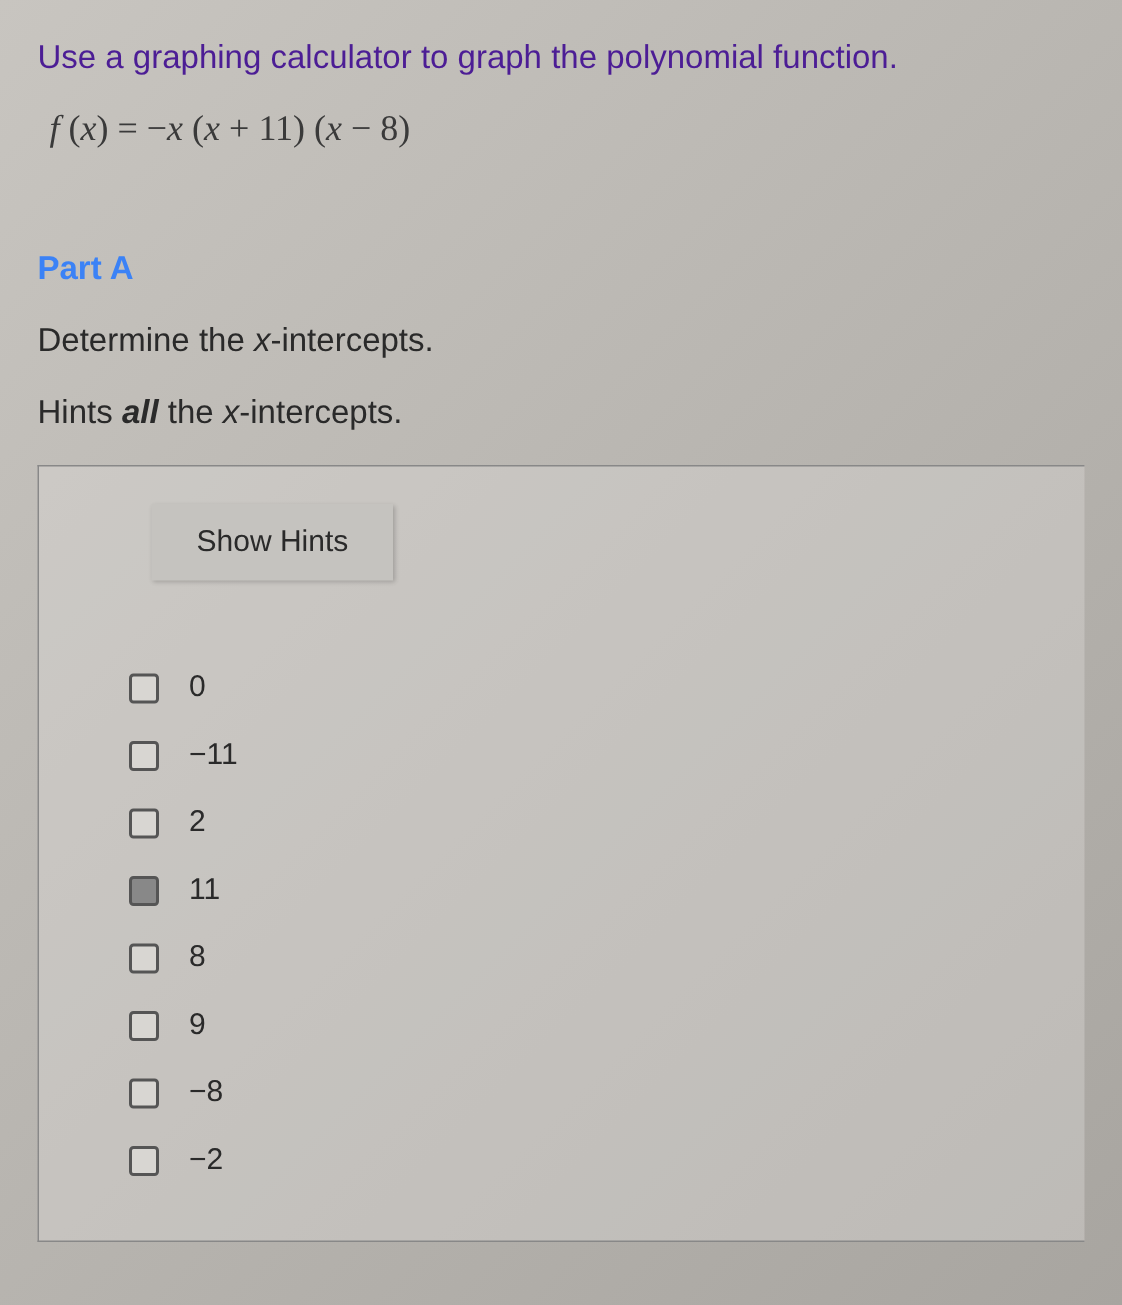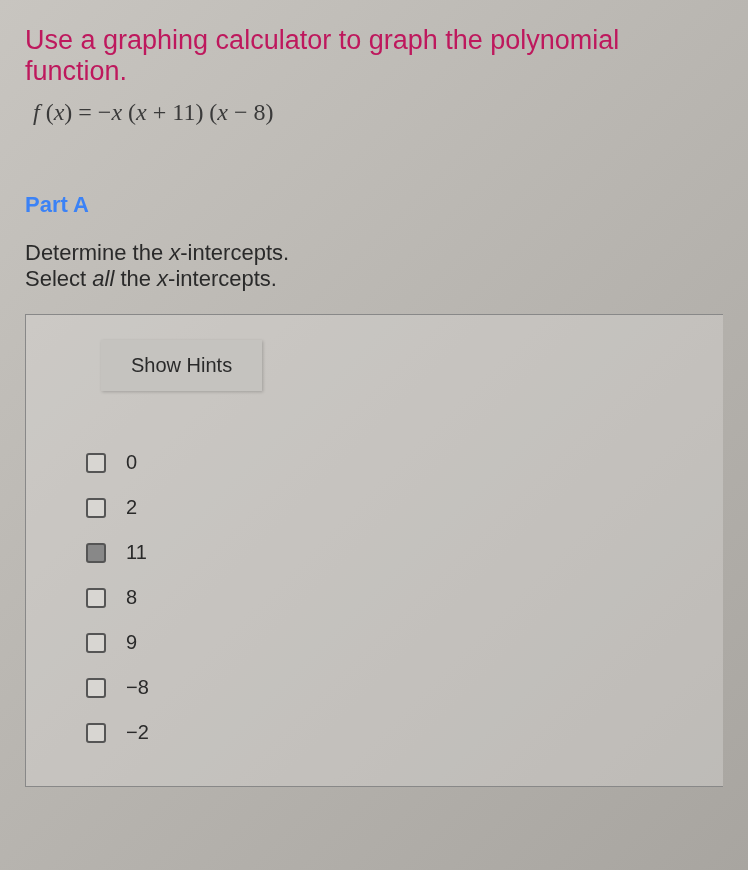--- a/index.html
+++ b/index.html
@@ -10,23 +10,23 @@
     body {
       width: 748px;
       height: 870px;
       background: linear-gradient(135deg, #c8c5c0 0%, #b8b5b0 50%, #a8a5a0 100%);
       font-family: Arial, sans-serif;
       padding: 20px 25px;
       color: #2a2a2a;
       position: relative;
     }
     .instruction {
-      font-size: 27px;
-      color: #be185d;
-      margin-bottom: 12px;
+      font-size: 22px;
+      color: #4c1d95;
+      margin-bottom: 22px;
       margin-top: 5px;
     }
     .equation {
       font-size: 24px;
       font-family: 'Times New Roman', serif;
       font-style: italic;
       color: #3a3a3a;
       margin-bottom: 66px;
       margin-left: 8px;
     }
@@ -38,31 +38,33 @@
     }
     .part-label {
       font-size: 22px;
       font-weight: bold;
       color: #3b82f6;
       margin-bottom: 22px;
     }
     .part-instruction {
       font-size: 22px;
       color: #2a2a2a;
+      margin-bottom: 22px;
     }
     .part-instruction .x-var {
       font-style: italic;
     }
     .select-instruction {
       font-size: 22px;
       color: #2a2a2a;
       margin-bottom: 22px;
     }
     .select-instruction .all-word {
       font-style: italic;
+      font-weight: bold;
     }
     .select-instruction .x-var {
       font-style: italic;
     }
     .answer-box {
       border: 1px solid #888;
       border-right: none;
       background: rgba(220, 218, 214, 0.4);
       padding: 0;
     }
@@ -118,31 +120,35 @@
   <span>f</span><span class="paren"> (</span><span>x</span><span class="paren">) = </span><span class="paren">−</span><span>x</span><span class="paren"> (</span><span>x</span><span class="num"> + </span><span class="num">11</span><span class="paren">) (</span><span>x</span><span class="num"> − </span><span class="num">8</span><span class="paren">)</span>
 </div>
 
 <div class="part-label">Part A</div>
 
 <div class="part-instruction">
   <span>Determine the </span><span class="x-var">x</span><span>-intercepts.</span>
 </div>
 
 <div class="select-instruction">
-  <span>Select </span><span class="all-word">all</span><span> the </span><span class="x-var">x</span><span>-intercepts.</span>
+  <span>Hints </span><span class="all-word">all</span><span> the </span><span class="x-var">x</span><span>-intercepts.</span>
 </div>
 
 <div class="answer-box">
   <div class="hints-container">
     <button class="show-hints-btn">Show Hints</button>
   </div>
   <div class="options-container">
     <div class="option-row">
       <div class="checkbox"></div>
       <span class="option-label">0</span>
+    </div>
+    <div class="option-row">
+      <div class="checkbox"></div>
+      <span class="option-label neg">−11</span>
     </div>
     <div class="option-row">
       <div class="checkbox"></div>
       <span class="option-label">2</span>
     </div>
     <div class="option-row">
       <div class="checkbox filled"></div>
       <span class="option-label">11</span>
     </div>
     <div class="option-row">

